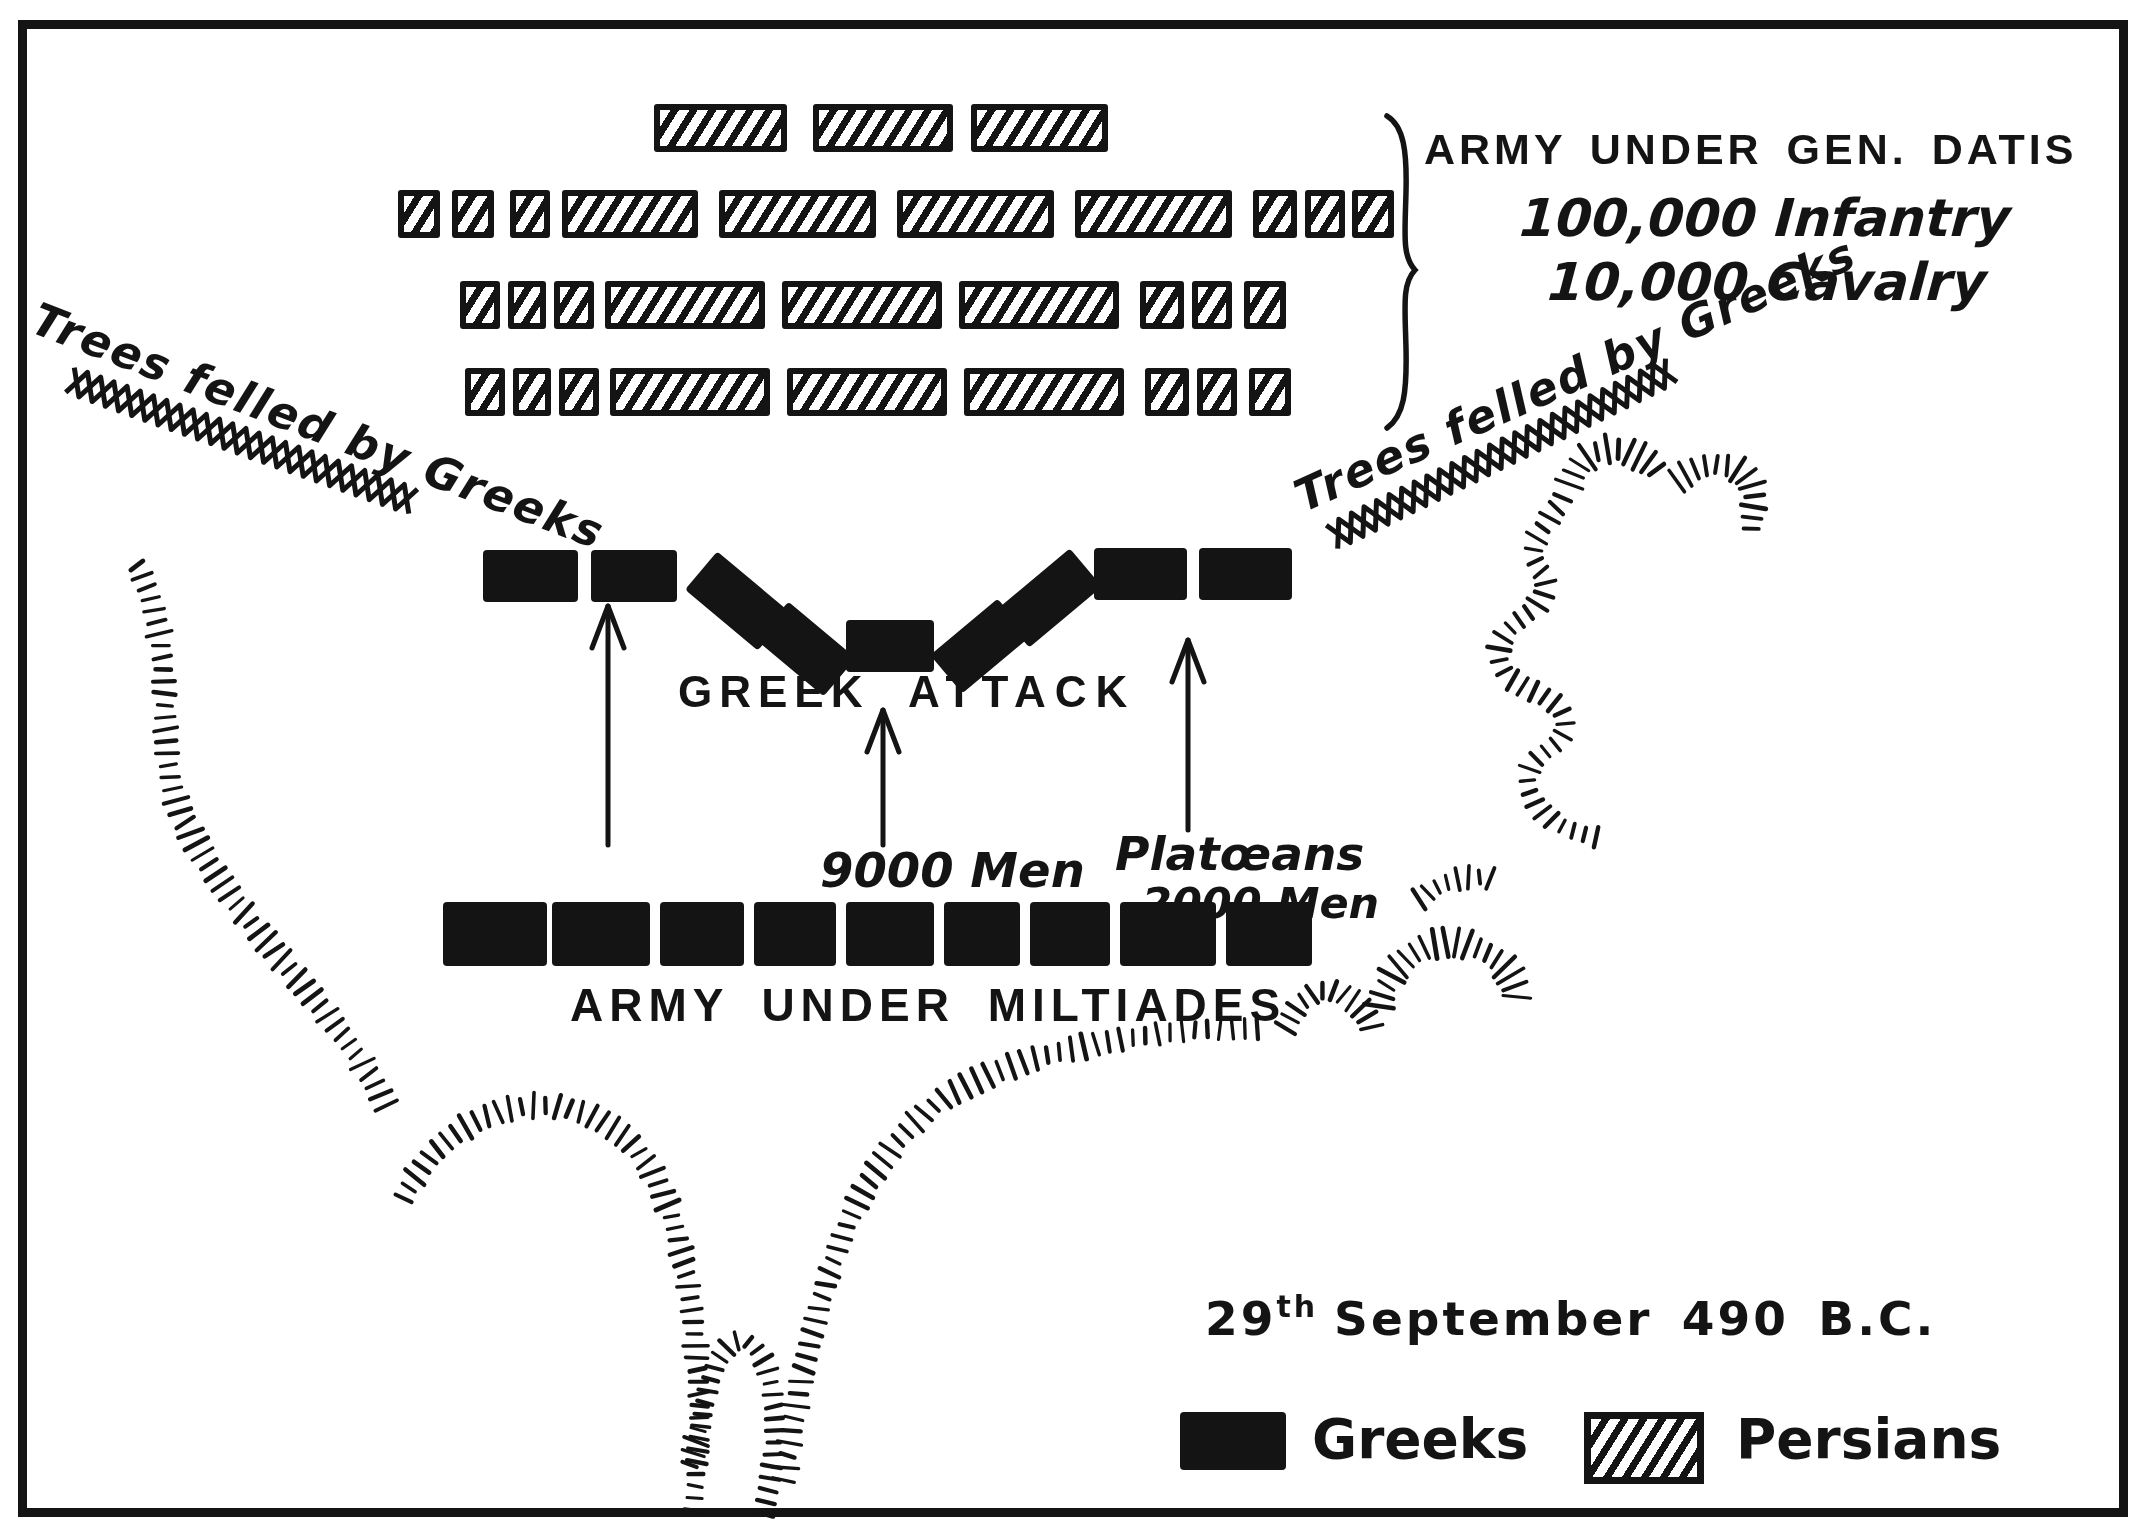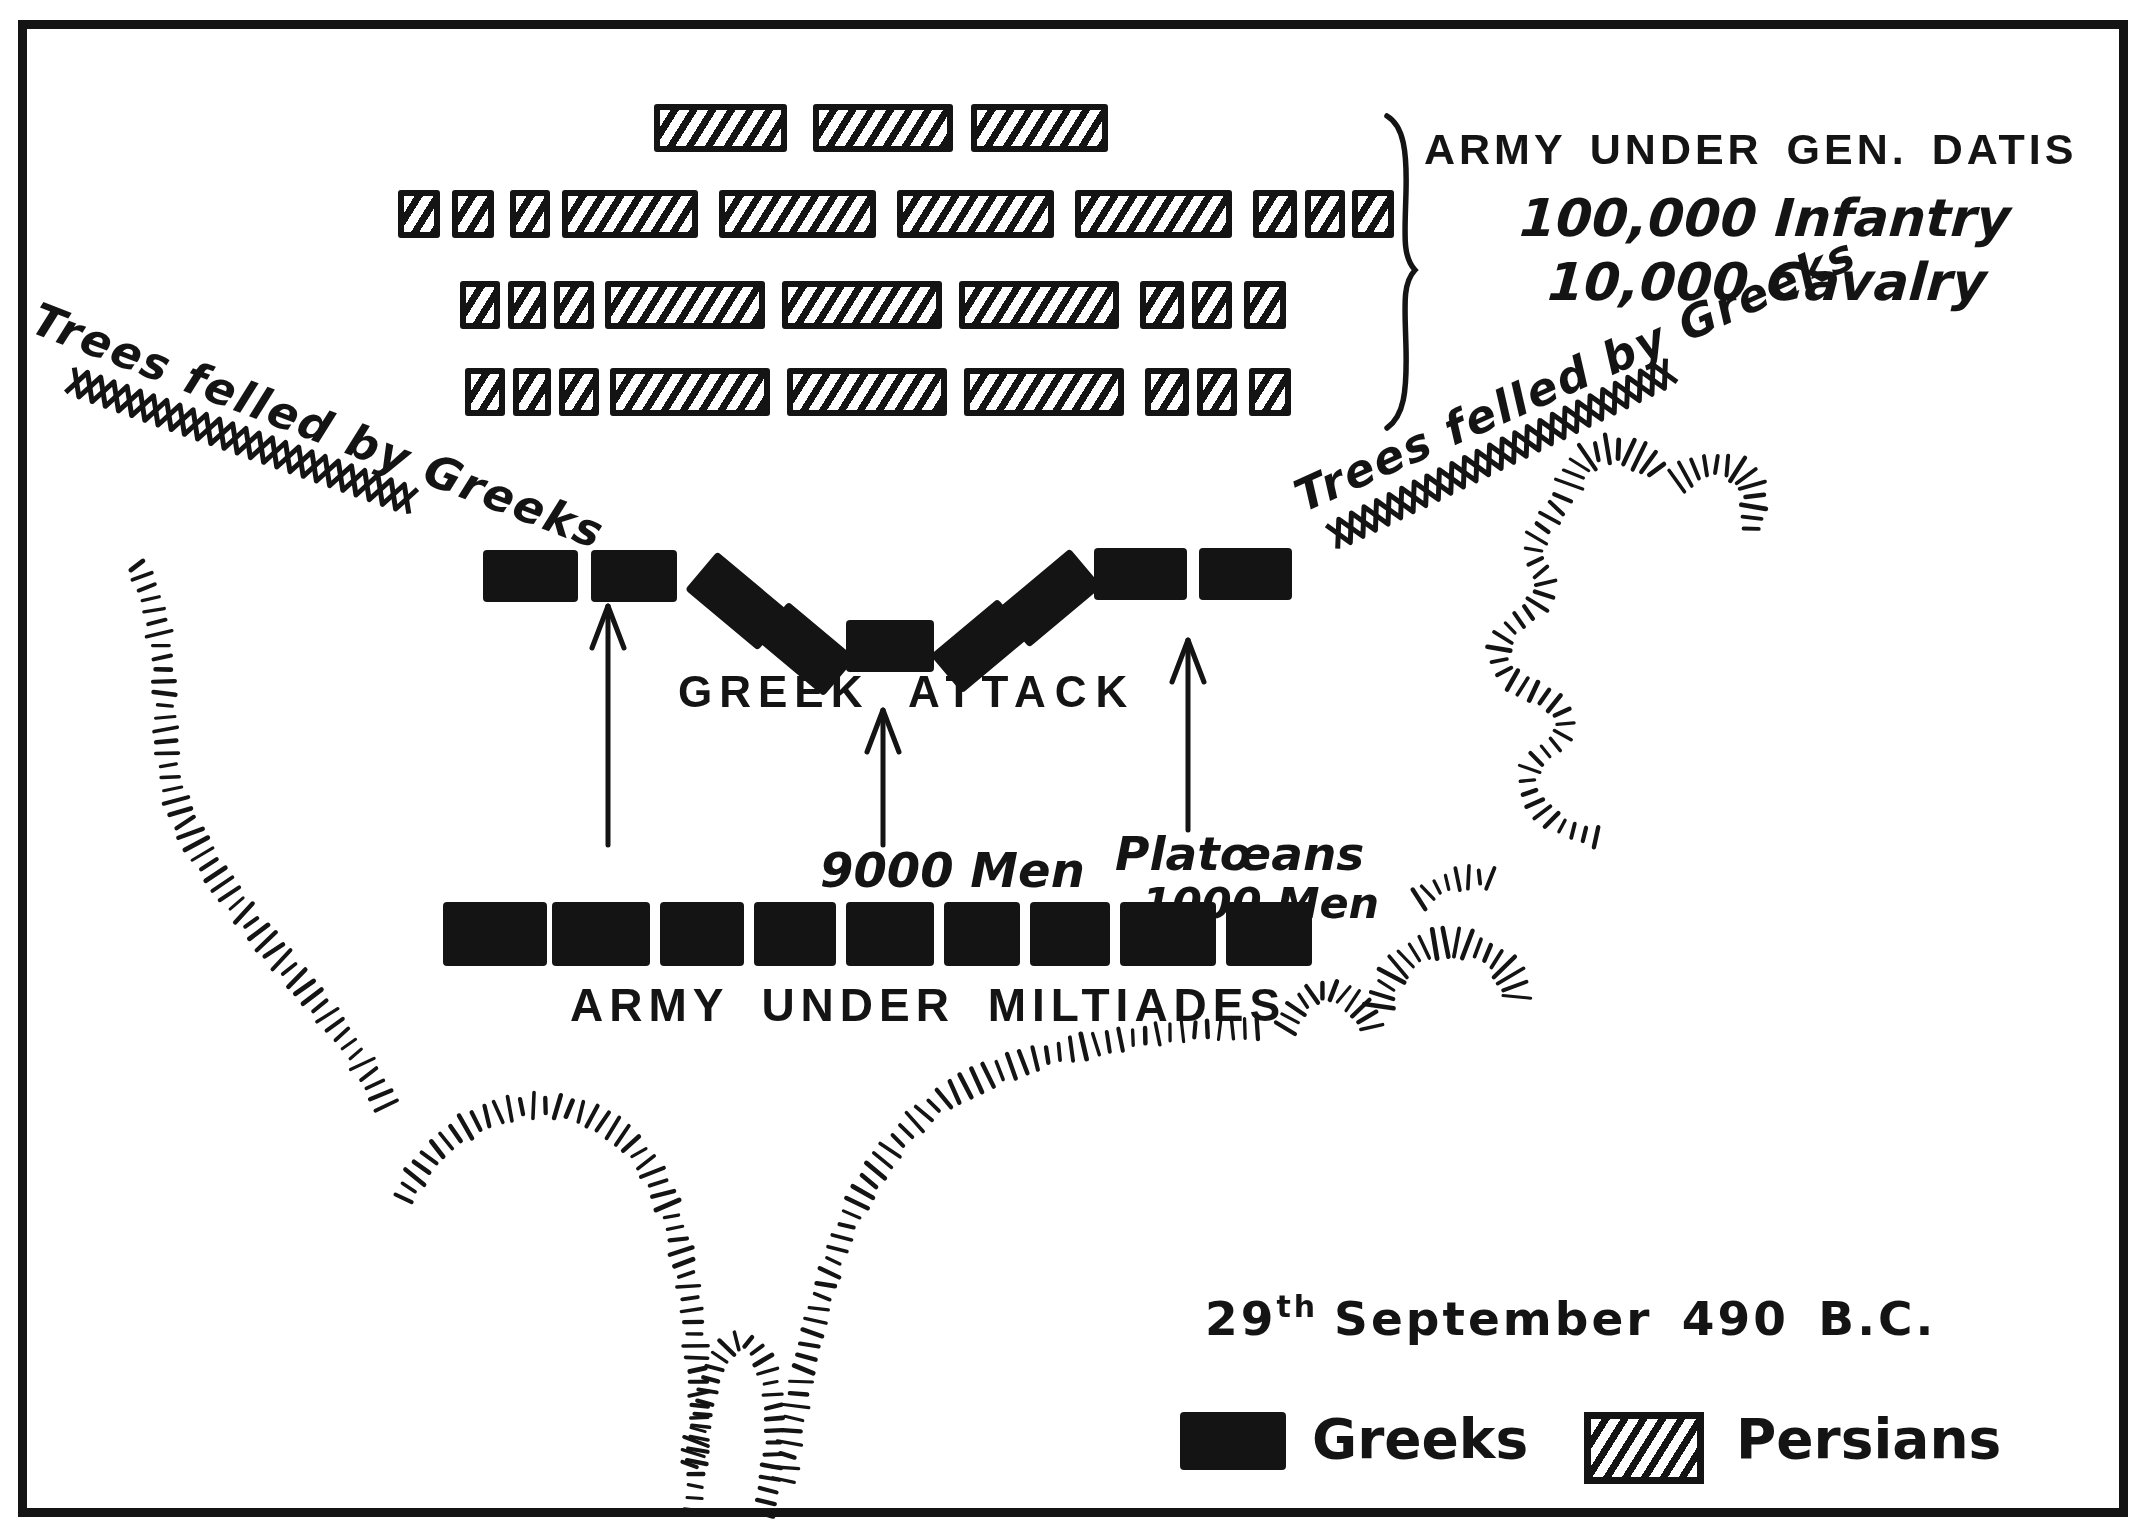--- a/index.html
+++ b/index.html
@@ -428,21 +428,21 @@
   <div class="txt hand t-cavalry">10,000 Cavalry</div>
 
   <div class="txt hand t-trees-left">Trees felled by Greeks</div>
   <div class="txt hand t-trees-right">Trees felled by Greeks</div>
 
   <div class="txt print t-greek">GREEK</div>
   <div class="txt print t-attack">ATTACK</div>
 
   <div class="txt hand t-9000">9000 Men</div>
   <div class="txt hand t-plataeans">Platœans</div>
-  <div class="txt hand t-1000">1000 Men</div>
+  <div class="txt hand t-1000">2000 Men</div>
   <div class="txt print t-miltiades">ARMY UNDER MILTIADES</div>
 
   <div class="txt t-date">
     <span>29</span><sup>th</sup><span class="rest">September 490 B.C.</span>
   </div>
 
   <div class="legend-swatch sw-greeks"></div>
   <div class="txt t-greeks">Greeks</div>
   <div class="legend-swatch sw-persians"></div>
   <div class="txt t-persians">Persians</div>

